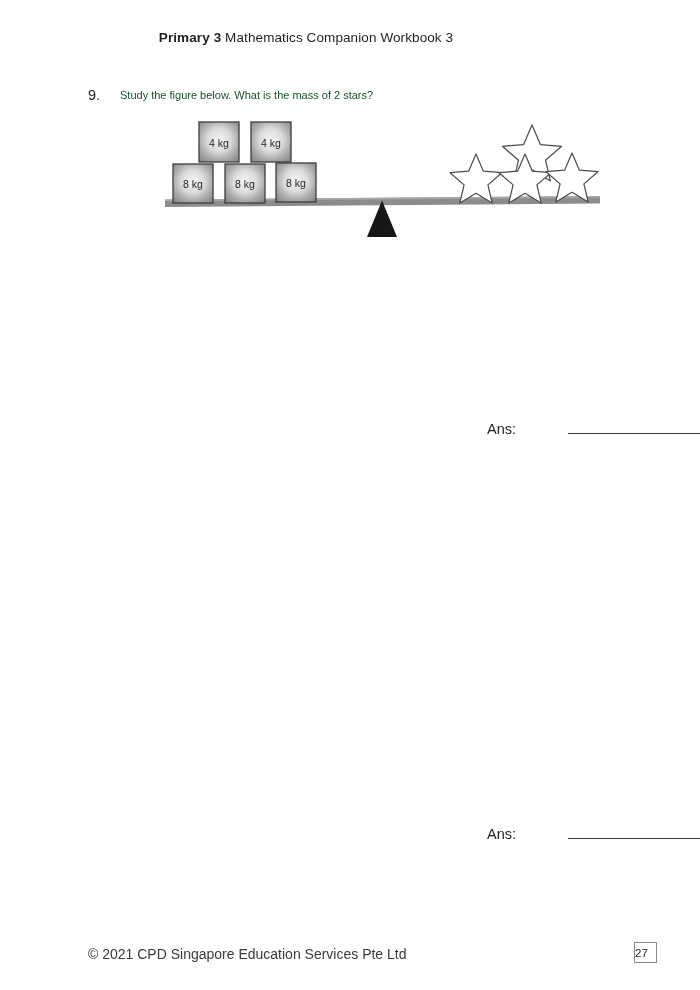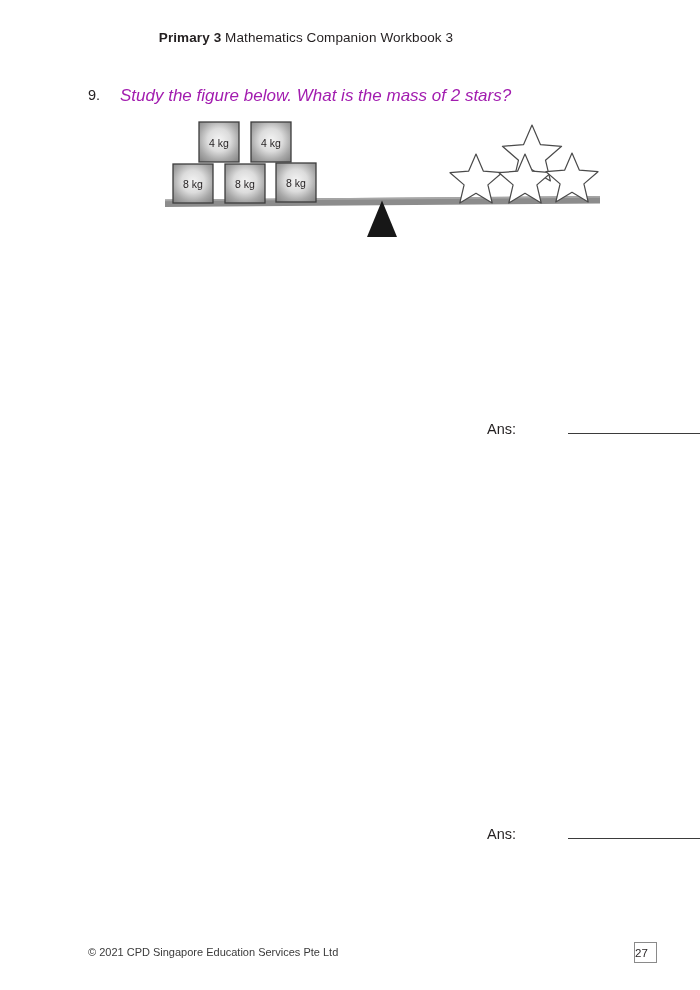--- a/index.html
+++ b/index.html
@@ -48,24 +48,23 @@
     flex: 0 0 32px;
     font-size: 14.5px;
     line-height: 21px;
     color: #231f20;
   }
   .q-num.wide {
     width: 36px;
     flex: 0 0 36px;
   }
   .q-body {
-    font-size: 17px;
+    font-size: 11px;
     line-height: 21px;
-    color: #a21caf;
-    font-style: italic;
+    color: #14532d;
   }
   .q-body .line {
     white-space: nowrap;
   }
 
   #question-9 {
     top: 85px;
     left: 88px;
     width: 560px;
   }
@@ -116,21 +115,21 @@
   #answer-10 {
     top: 825px;
     left: 487px;
   }
 
   
   .footer-copyright {
     position: absolute;
     left: 88px;
     top: 946px;
-    font-size: 11px;
+    font-size: 14px;
     color: #3a3a3a;
   }
   .page-number-box {
     position: absolute;
     left: 634px;
     top: 942px;
     width: 21px;
     height: 19px;
     border: 1px solid #8a8a8a;
     display: flex;

